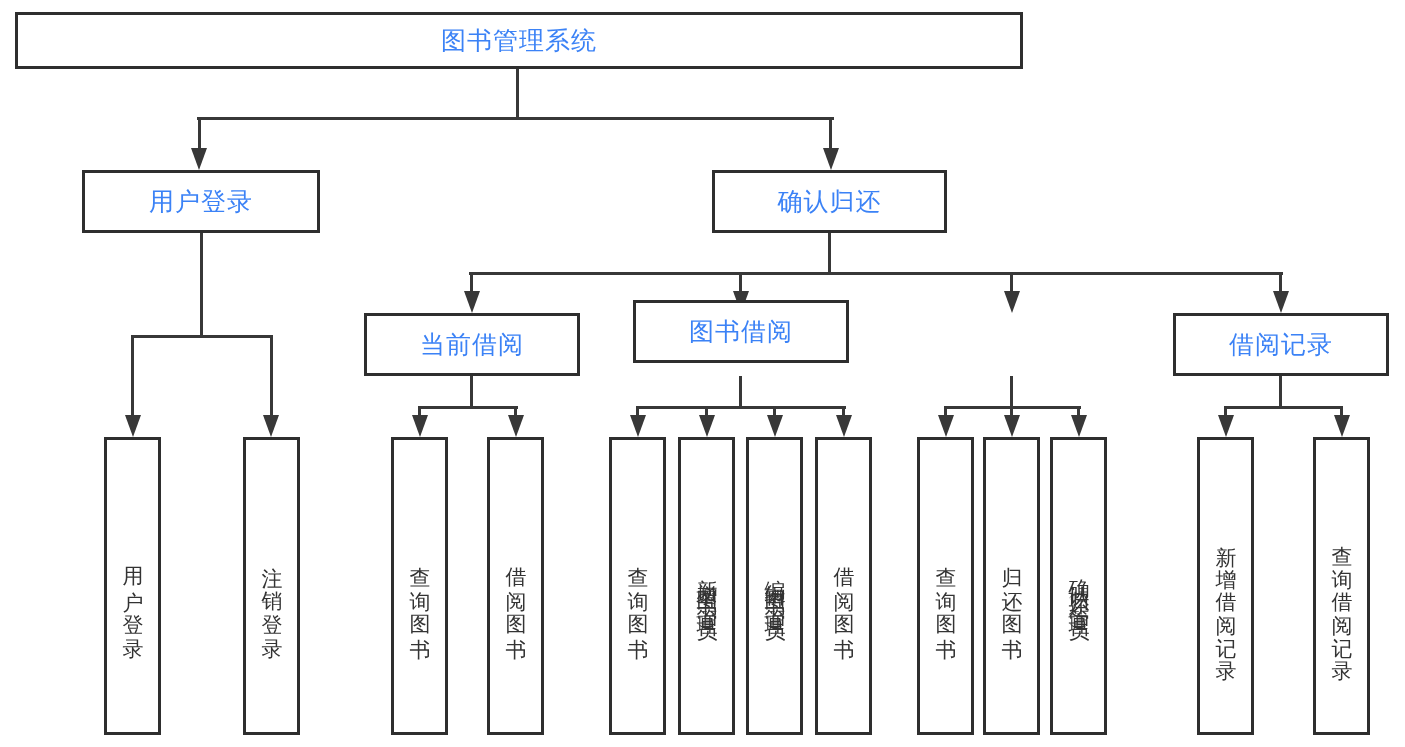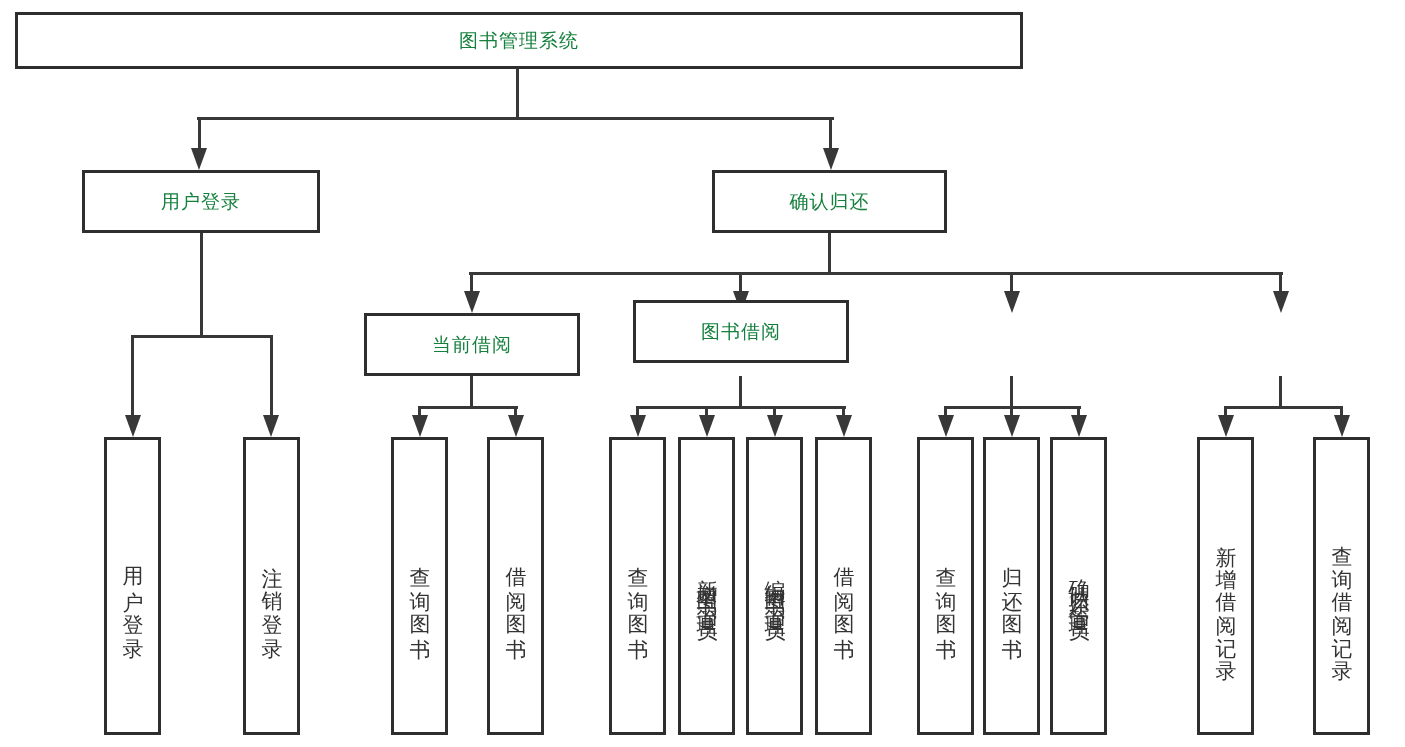--- a/index.html
+++ b/index.html
@@ -20,22 +20,22 @@
     position: absolute;
     box-sizing: border-box;
     background: #ffffff;
     border: 3px solid #2e2e2e;
     display: flex;
     align-items: center;
     justify-content: center;
     z-index: 2;
   }
   .hlabel {
-    font-size: 19px;
-    color: #15803d;
+    font-size: 25px;
+    color: #3b82f6;
     white-space: nowrap;
     letter-spacing: 1px;
   }
   .leaf {
     top: 437px;
     width: 57px;
     height: 298px;
   }
   .vlabel {
     writing-mode: vertical-lr;
@@ -117,20 +117,23 @@
   <div class="arrow" style="left:1004px; top:291px;"></div>
   <div class="v" style="left:1279px; top:272px; height:21px;"></div>
   <div class="arrow" style="left:1273px; top:291px;"></div>
 
   <div class="node" style="left:364px; top:313px; width:216px; height:63px;">
     <span class="hlabel">当前借阅</span>
   </div>
   <div class="node" style="left:633px; top:300px; width:216px; height:63px;">
     <span class="hlabel">图书借阅</span>
   </div>
+  <div class="node" style="left:1173px; top:313px; width:216px; height:63px;">
+    <span class="hlabel">借阅记录</span>
+  </div>
 
   <div class="v" style="left:470px; top:376px; height:32px;"></div>
   <div class="h" style="left:418px; top:406px; width:100px;"></div>
   <div class="v" style="left:418px; top:406px; height:11px;"></div>
   <div class="arrow" style="left:412px; top:415px;"></div>
   <div class="v" style="left:514px; top:406px; height:11px;"></div>
   <div class="arrow" style="left:508px; top:415px;"></div>
 
   <div class="v" style="left:739px; top:376px; height:32px;"></div>
   <div class="h" style="left:636px; top:406px; width:210px;"></div>

